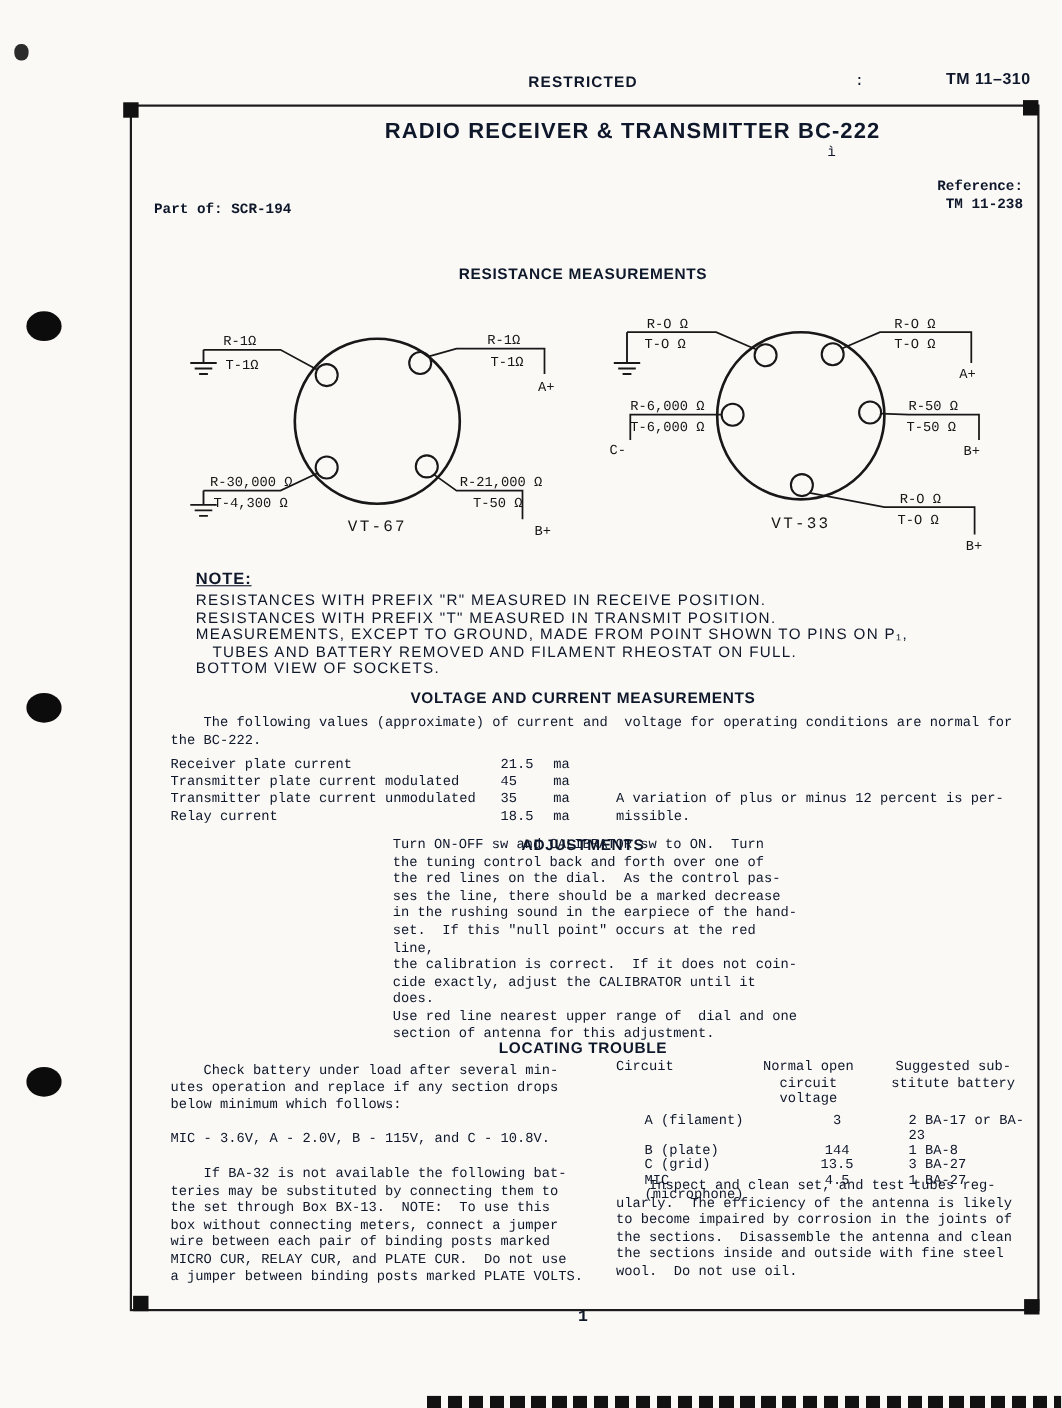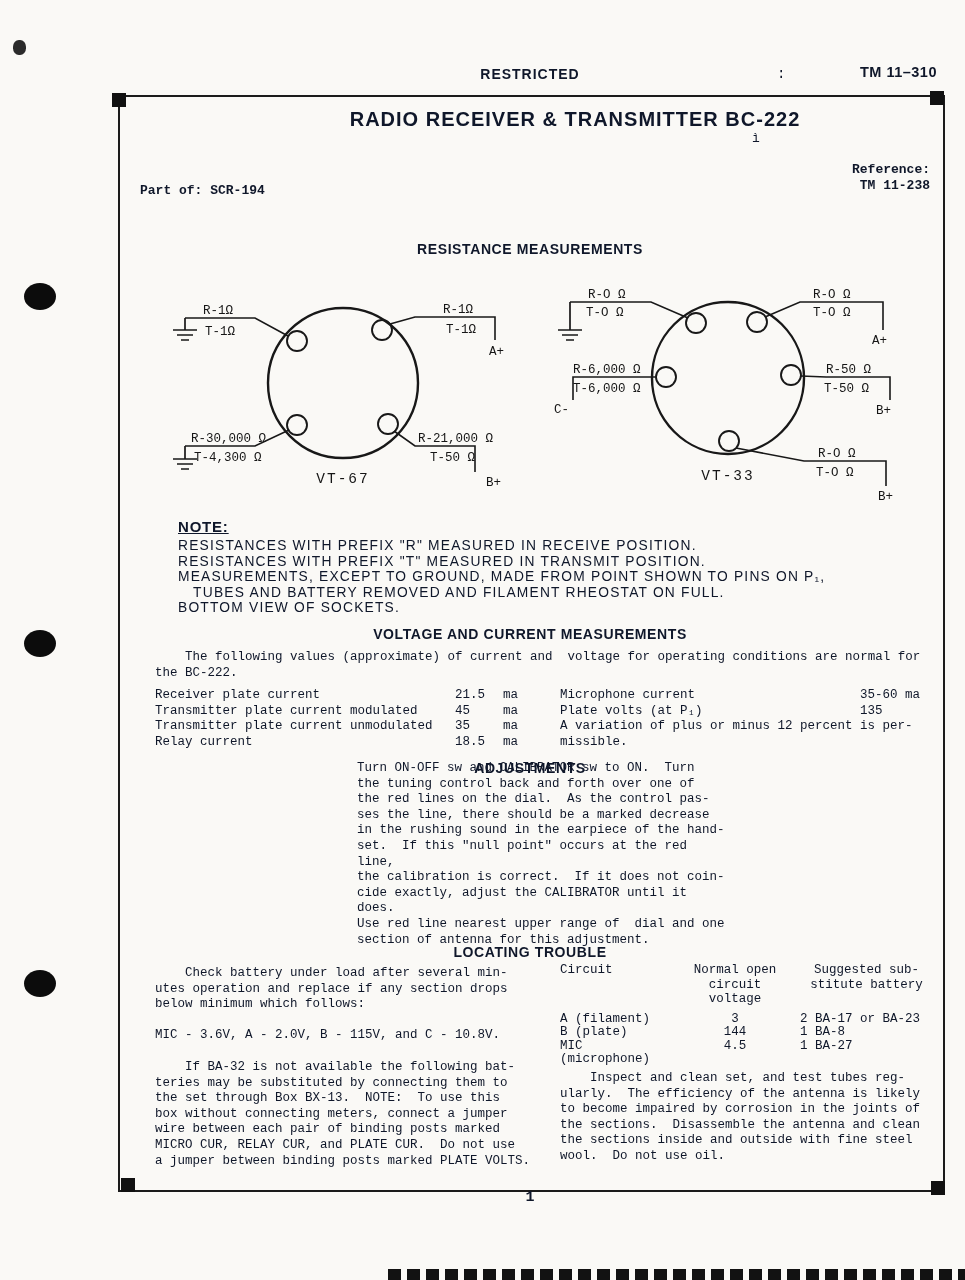--- a/index.html
+++ b/index.html
@@ -63,21 +63,21 @@
   .loc-left2 { left:155px; top:1060px; width:392px; }
   .loc-right-para { left:560px; top:1071px; width:388px; }
 
   .loc-table { left:560px; top:963px; width:383px; font-size:12.5px; }
   .loc-table .hdr-row, .loc-table .data-row { display:grid; grid-template-columns:120px 110px 1fr; }
   .loc-table .hdr { line-height:14.5px; white-space:pre-wrap; }
   .loc-table .hdr-c2, .loc-table .hdr-c3 { text-align:center; }
   .loc-table .data-row { line-height:13.5px; }
   .loc-table .cell-volt { text-align:center; }
   .loc-table .cell-batt { padding-left:10px; }
-  .loc-table .rows { margin-top:6px; }
+  .loc-table .rows { margin-top:6px;margin-left:26px; }
 
   .footer-page { left:118px; top:1189px; width:824px; font-size:15px; font-weight:bold; }
 </style>
 </head>
 <body>
 
 <div class="page">
 
   <div class="artifact-spot"></div>
   <div class="punch-hole" style="top:283px"></div>
@@ -193,30 +193,20 @@
       <span>35</span>
       <span>ma</span>
     </div>
     <div class="meas-row">
       <span>Relay current</span>
       <span>18.5</span>
       <span>ma</span>
     </div>
   </div>
 
-  <div class="abs meas-right">
-    <div class="meas-row-r">
-      <span>Microphone current</span>
-      <span>35-60 ma</span>
-    </div>
-    <div class="meas-row-r">
-      <span>Plate volts (at P₁)</span>
-      <span>135</span>
-    </div>
-  </div>
   <div class="abs meas-note body-text pre">A variation of plus or minus 12 percent is per-
 missible.</div>
 
   <div class="abs sec-heading sans bold center" style="top:760px">ADJUSTMENTS</div>
   <div class="abs adj-body body-text pre">Turn ON-OFF sw and CALIBRATOR sw to ON.  Turn
 the tuning control back and forth over one of
 the red lines on the dial.  As the control pas-
 ses the line, there should be a marked decrease
 in the rushing sound in the earpiece of the hand-
 set.  If this "null point" occurs at the red line,
@@ -252,20 +242,25 @@
         <span>A (filament)</span>
         <span class="cell-volt">3</span>
         <span class="cell-batt">2 BA-17 or BA-23</span>
       </div>
       <div class="data-row">
         <span>B (plate)</span>
         <span class="cell-volt">144</span>
         <span class="cell-batt">1 BA-8</span>
       </div>
       <div class="data-row">
+        <span>C (grid)</span>
+        <span class="cell-volt">13.5</span>
+        <span class="cell-batt">3 BA-27</span>
+      </div>
+      <div class="data-row">
         <span>MIC (microphone)</span>
         <span class="cell-volt">4.5</span>
         <span class="cell-batt">1 BA-27</span>
       </div>
     </div>
   </div>
 
   <div class="abs loc-right-para body-text pre">    Inspect and clean set, and test tubes reg-
 ularly.  The efficiency of the antenna is likely
 to become impaired by corrosion in the joints of

